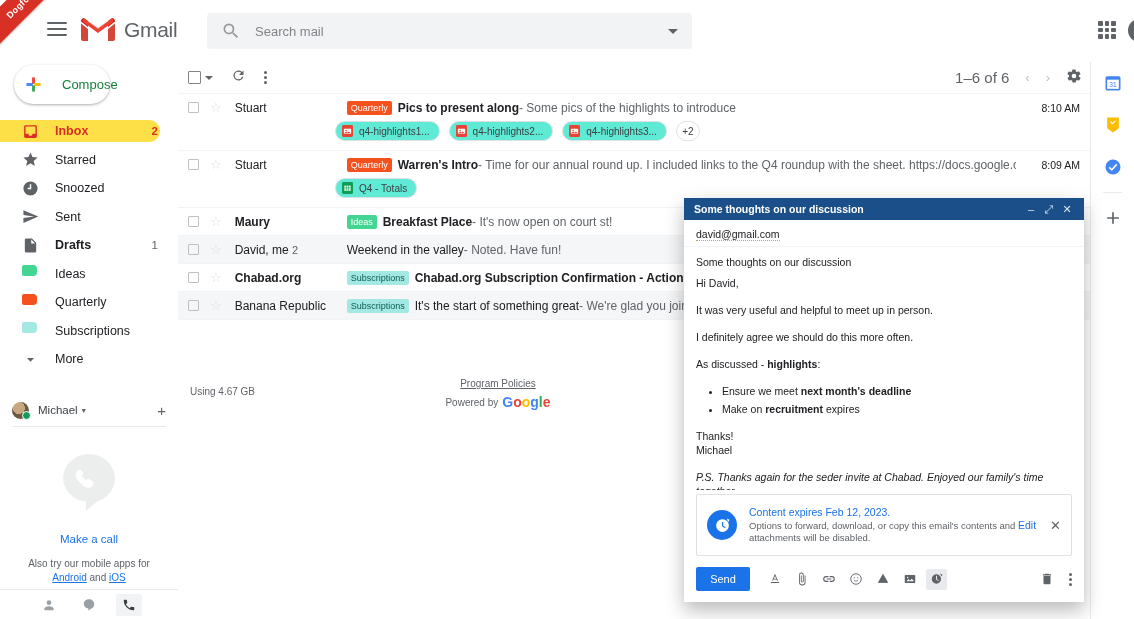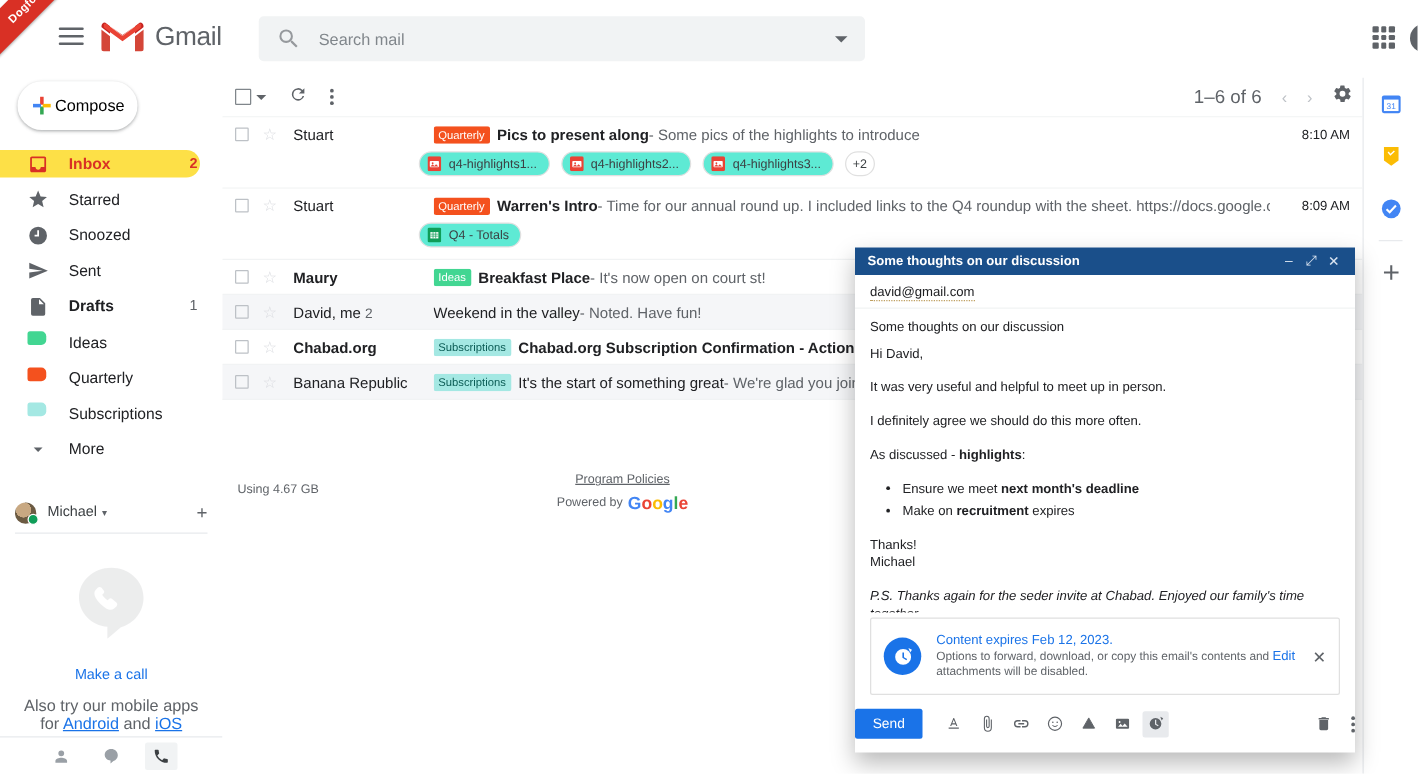--- a/index.html
+++ b/index.html
@@ -57,21 +57,21 @@
     background:#fff; border-radius: 50% 50% 50% 50% / 62% 62% 38% 38%; }
 
   
   .sidebar { position: absolute; left: 0; top: 62px; width: 178px; height: 557px; background: #fff; }
   .compose-btn {
     margin: 3px 0 0 14px; width: 96px; height: 39px; border-radius: 20px;
     background: #fff; box-shadow: 0 1px 3px rgba(60,64,67,.30), 0 1px 2px rgba(60,64,67,.15);
     display: flex; align-items: center; cursor: pointer;
   }
   .plus-g { width: 17px; height: 17px; margin-left: 11px; position: relative; }
-  .compose-label { margin-left: 2px; font-size: 13px; color: #000000; }
+  .compose-label { margin-left: 20px; font-size: 13px; color: #15803d; }
 
   .nav { margin-top: 16px; }
   .nav-item {
     height: 22px; display: flex; align-items: center; position: relative;
     padding-left: 22px; margin-right: 18px; border-radius: 0 12px 12px 0;
     font-size: 12.5px; color: #202124; cursor: pointer; margin-bottom: 6.5px;
   }
   .nav-item.active { background: #fde047; color: #d93025; font-weight: bold; }
   .nav-item .nic { width: 17px; height: 17px; margin-right: 16px; flex-shrink: 0; position: relative; }
   .nav-item .nlabel { flex: 1; }
@@ -87,21 +87,21 @@
     background: radial-gradient(circle at 40% 35%, #c8a882 0 40%, #6b5a42 41% 100%); position: relative; }
   .hg-avatar::after { content:""; position:absolute; right:-2px; bottom:-1px; width:7px; height:7px;
     border-radius:50%; background:#0f9d58; border:1.5px solid #fff; }
   .hg-name { margin-left: 9px; font-size: 11.5px; color: #3c4043; }
   .hg-caret { margin-left: 4px; font-size: 8px; color: #5f6368; }
   .hg-plus { margin-left: auto; font-size: 15px; color: #5f6368; cursor: pointer; }
   .hg-divider { height: 1px; background: #e8eaed; margin: 0 12px; }
   .hg-body { text-align: center; padding-top: 22px; }
   .hg-bigicon { width: 62px; height: 62px; margin: 0 auto 18px; opacity: .11; }
   .hg-link { font-size: 11.5px; color: #1a73e8; cursor: pointer; }
-  .hg-sub { margin-top: 12px; font-size: 13px; color: #5f6368; line-height: 14px; padding: 0 18px; }
+  .hg-sub { margin-top: 12px; font-size: 10px; color: #5f6368; line-height: 14px; padding: 0 18px; }
   .hg-sub a { color: #1a73e8; text-decoration: underline; cursor: pointer; }
   .hg-foot { position: absolute; bottom: 0; left: 0; width: 178px; height: 30px;
     border-top: 1px solid #e8eaed; display: flex; align-items: center; justify-content: center; gap: 14px; }
   .hg-foot .fic { width: 26px; height: 22px; display: flex; align-items: center; justify-content: center;
     border-radius: 2px; cursor: pointer; }
   .hg-foot .fic.sel { background: #f1f3f4; }
 
   
   .main { position: absolute; left: 178px; top: 62px; width: 912px; height: 557px; background: #fff; }
   .list-toolbar { height: 32px; display: flex; align-items: center; padding: 0 8px 0 10px;
@@ -184,21 +184,21 @@
   .conf-banner { margin: 4px 12px 0; border: 1px solid #e0e0e0; border-radius: 2px;
     display: flex; align-items: center; padding: 11px 10px; }
   .conf-ic { width: 30px; height: 30px; border-radius: 50%; background: #1a73e8;
     flex-shrink: 0; position: relative; display: flex; align-items: center; justify-content: center; }
   .conf-txt { margin-left: 12px; flex: 1; }
   .conf-t1 { font-size: 10.5px; color: #1a73e8; margin-bottom: 2px; }
   .conf-t2 { font-size: 9.5px; color: #5f6368; line-height: 12px; }
   .conf-edit { font-size: 10.5px; color: #1a73e8; margin-right: 14px; cursor: pointer; }
   .conf-x { font-size: 13px; color: #5f6368; cursor: pointer; }
 
-  .cp-foot { height: 46px; display: flex; align-items: center; padding: 0 0; }
+  .cp-foot { height: 46px; display: flex; align-items: center; padding: 0 12px; }
   .send-btn { width: 54px; height: 24px; background: #1a73e8; color: #fff; border-radius: 2px;
     font-size: 11px; display: flex; align-items: center; justify-content: center; cursor: pointer; }
   .cp-tools { display: flex; align-items: center; gap: 6px; margin-left: 14px; }
   .tool { width: 21px; height: 21px; display: flex; align-items: center; justify-content: center;
     border-radius: 2px; cursor: pointer; color: #5f6368; }
   .tool.on { background: #e8eaed; }
   .cp-right { margin-left: auto; display: flex; align-items: center; gap: 12px; }
   .cp-dots { display: flex; flex-direction: column; gap: 2px; cursor: pointer; }
   .cp-dots i { width: 3px; height: 3px; border-radius: 50%; background: #5f6368; }
 </style>

